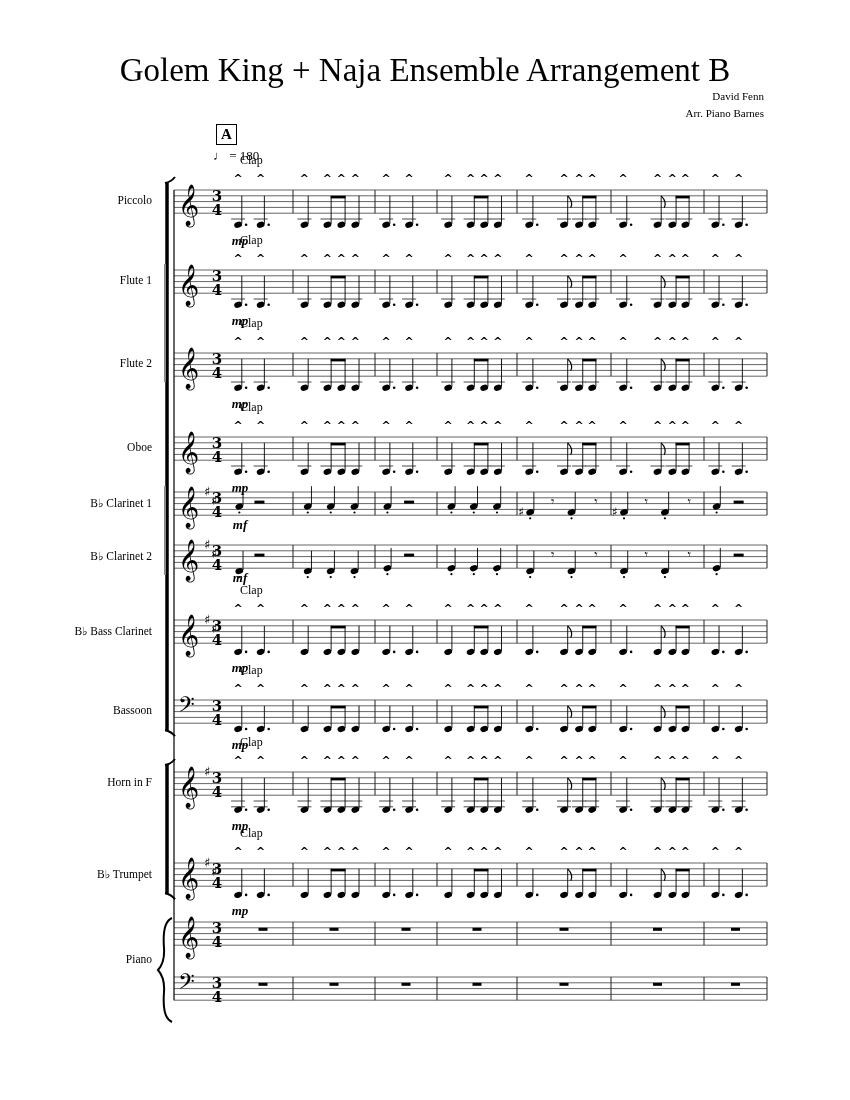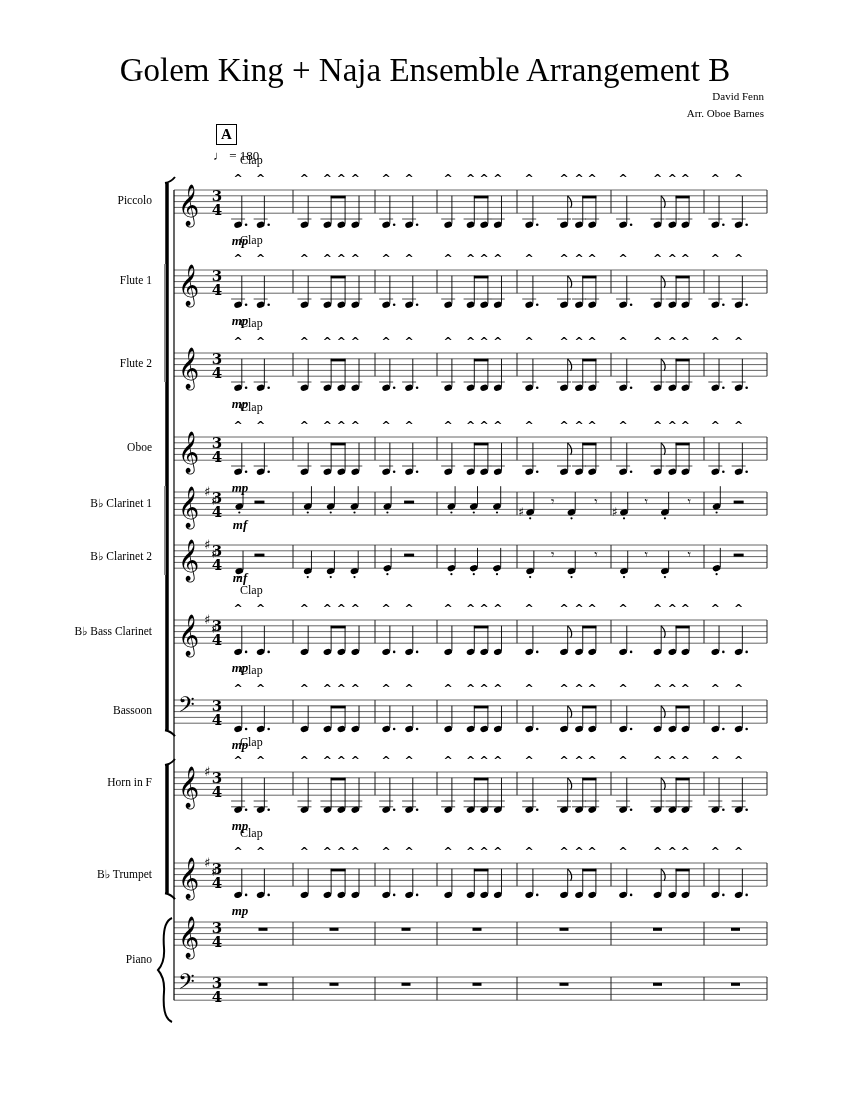--- a/index.html
+++ b/index.html
@@ -20,21 +20,21 @@
            font-family:"Liberation Serif","DejaVu Serif",serif; }
   svg#score { position:absolute; left:0; top:0; }
   .clap { font-family:"Liberation Serif",serif; font-size:12px; }
   .dyn { font-family:"Liberation Serif",serif; font-style:italic; font-weight:bold; font-size:13px; }
 </style>
 </head>
 <body>
 
 <div class="title">Golem King + Naja Ensemble Arrangement B</div>
 <div class="composer">David Fenn</div>
-<div class="arranger">Arr. Oboe Barnes</div>
+<div class="arranger">Arr. Piano Barnes</div>
 <div class="rehearsal">A</div>
 <div class="tempo"><span>♩</span> <span>= 180</span></div>
 
 <div id="labels">
     <div class="inst-label" style="left: -8px; top: 193.6px;">Piccolo</div>
     <div class="inst-label" style="left: -8px; top: 273.6px;">Flute 1</div>
     <div class="inst-label" style="left: -8px; top: 356.6px;">Flute 2</div>
     <div class="inst-label" style="left: -8px; top: 440.6px;">Oboe</div>
     <div class="inst-label" style="left: -8px; top: 495.6px;">B♭ Clarinet 1</div>
     <div class="inst-label" style="left: -8px; top: 548.6px;">B♭ Clarinet 2</div>

